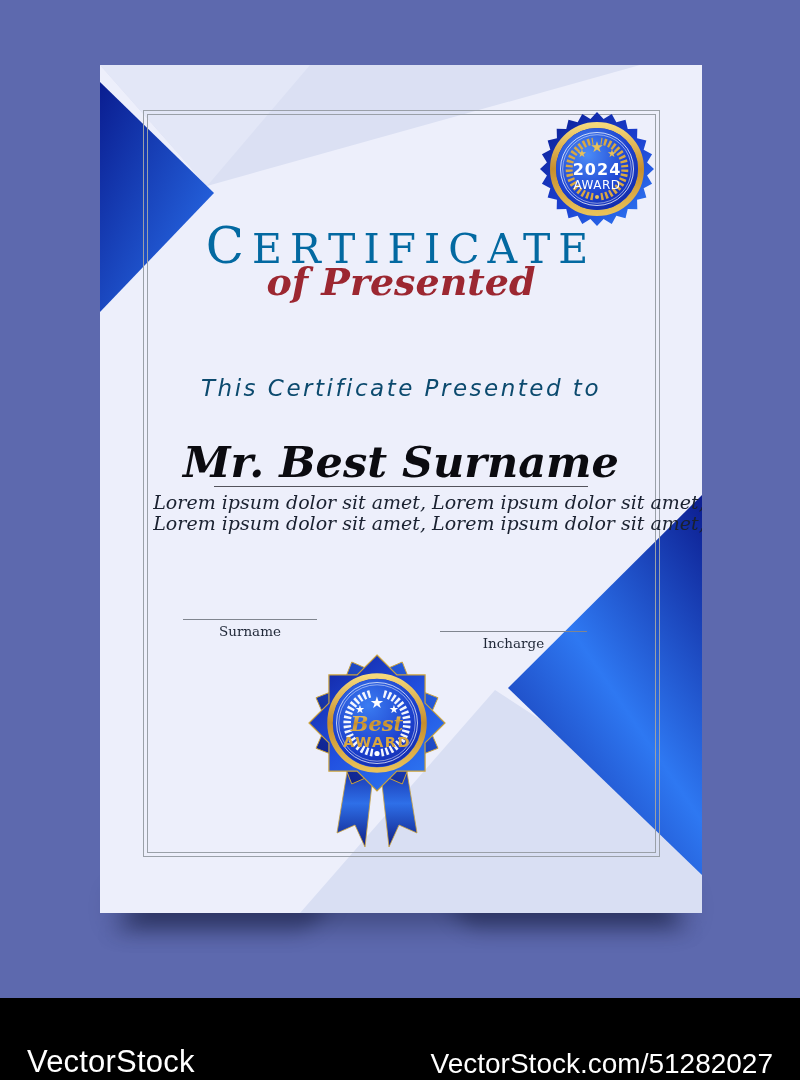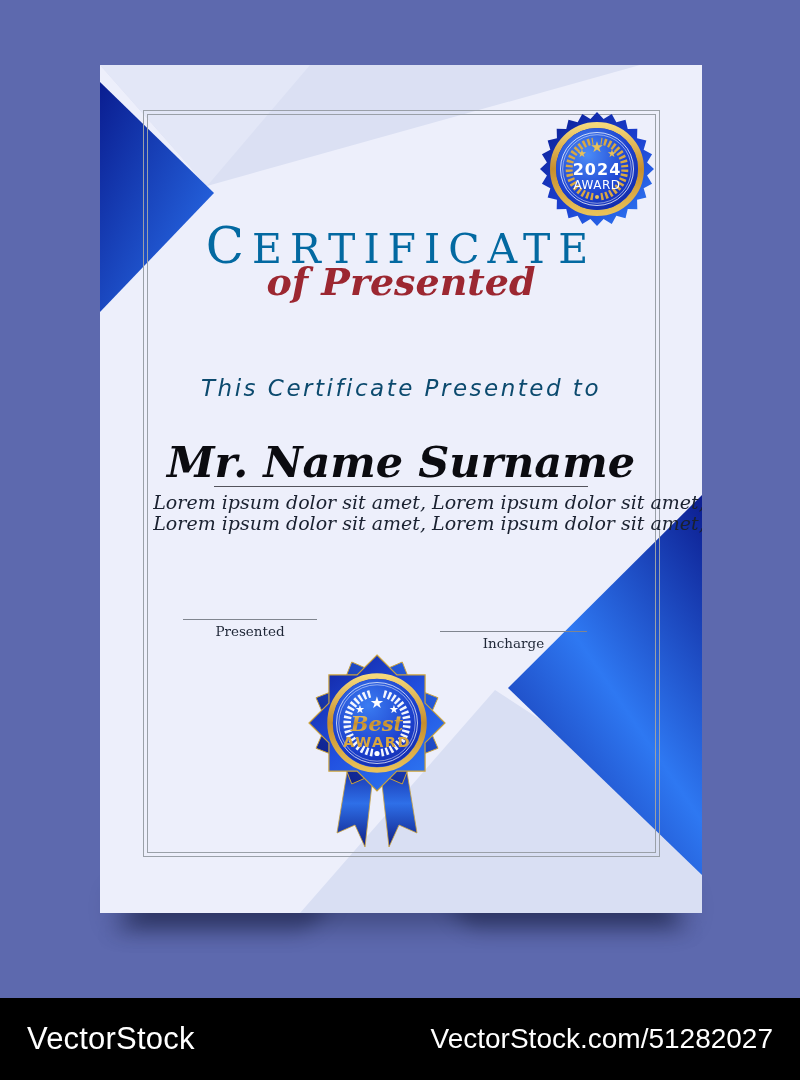--- a/index.html
+++ b/index.html
@@ -67,21 +67,21 @@
   }
   .sig.director{left:83px;width:134px;}
   .sig.incharge{left:340px;width:147px;margin-top:12px;}
 
   .badge-top{position:absolute;left:438px;top:46px;z-index:4;}
   .badge-bottom{position:absolute;left:197px;top:580px;z-index:4;}
 
   
   .bar{
     position:absolute;left:0;top:998px;width:800px;height:82px;
-    background:#000;display:flex;align-items:center;
+    background:#000;display:flex;align-items:flex-end;
     justify-content:space-between;padding:0 27px;box-sizing:border-box;
     font-family:"Liberation Sans", sans-serif;color:#fff;
   }
   .bar .brand{font-size:31px;font-weight:500;letter-spacing:.2px;}
   .bar .ref{font-size:28px;font-weight:400;}
 </style>
 </head>
 <body>
 
 <div class="shadow wide"></div>
@@ -110,29 +110,29 @@
   </svg>
 
   <div class="border-outer">
     <div class="border-inner"></div>
   </div>
 
   <div class="content">
     <div class="ctext title">CERTIFICATE</div>
     <div class="ctext subtitle">of Presented</div>
     <div class="ctext presented">This Certificate Presented to</div>
-    <div class="ctext name">Mr. Name Surname</div>
+    <div class="ctext name">Mr. Best Surname</div>
     <div class="name-underline"></div>
     <div class="ctext body-text">
       <div>Lorem ipsum dolor sit amet, Lorem ipsum dolor sit amet,</div>
       <div>Lorem ipsum dolor sit amet, Lorem ipsum dolor sit amet,</div>
     </div>
     <div class="sig director">
       <div class="line"></div>
-      <div class="lbl">Presented</div>
+      <div class="lbl">Surname</div>
     </div>
     <div class="sig incharge">
       <div class="line"></div>
       <div class="lbl">Incharge</div>
     </div>
   </div>
 
   <svg class="badge-top" width="118" height="118" viewBox="0 0 118 118">
     <defs>
       <linearGradient id="sealB" x1="0" y1="0" x2="0.9" y2="1">

